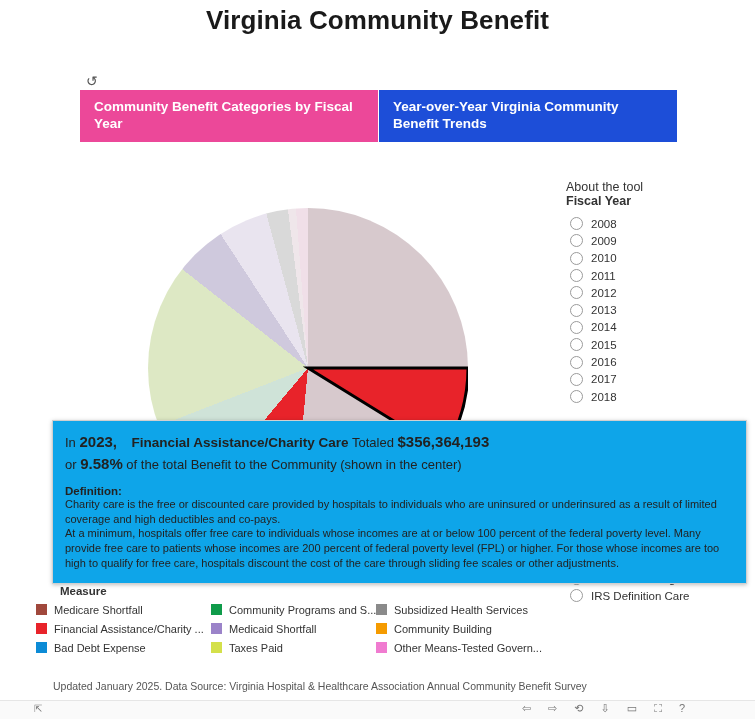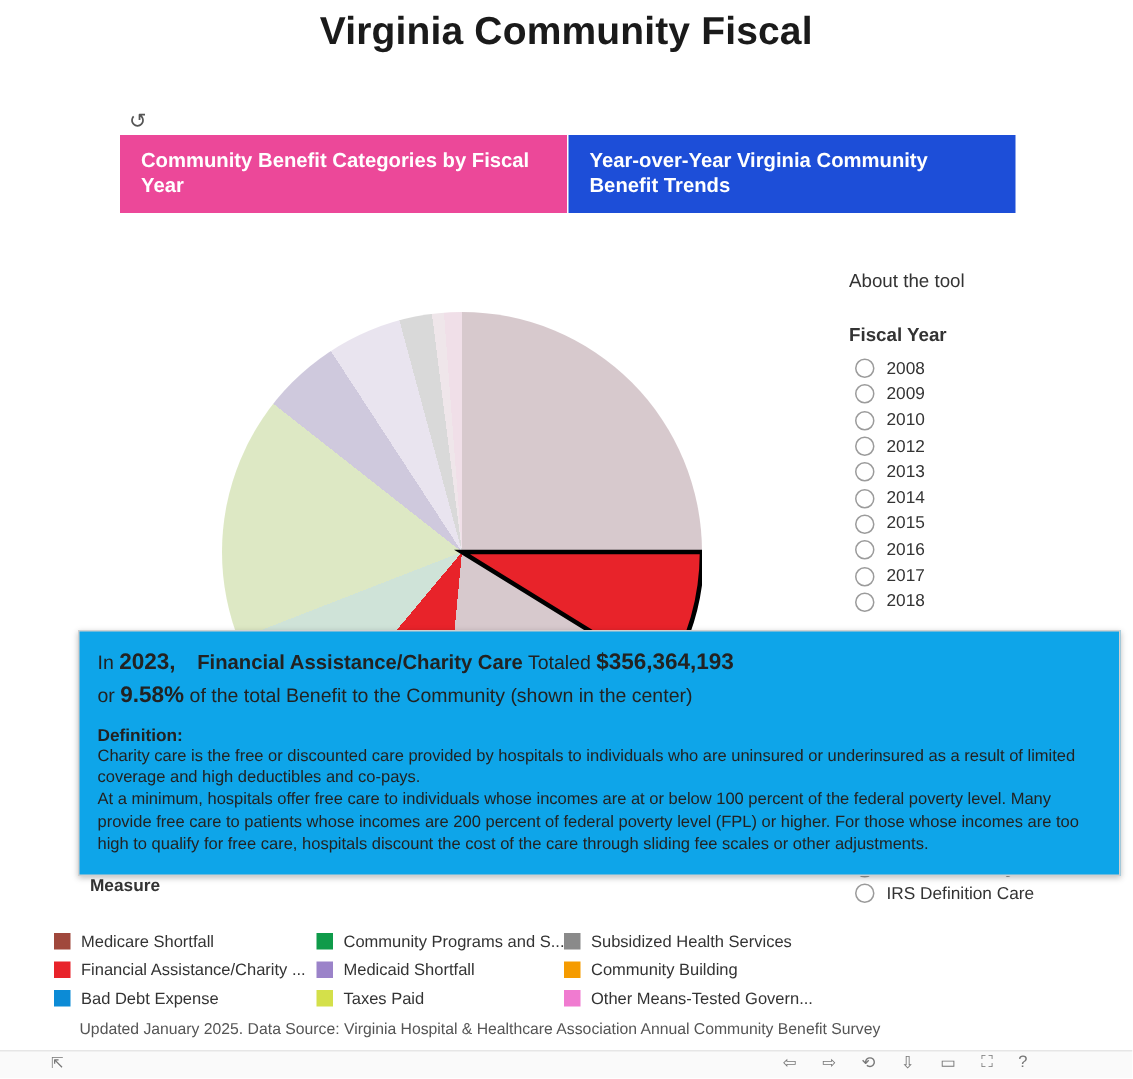--- a/index.html
+++ b/index.html
@@ -99,21 +99,20 @@
     position: absolute;
     left: 566px;
     top: 180px;
     width: 185px;
     font-size: 12px;
     color: #333;
   }
   #about-link {
     font-size: 12.5px;
     color: #333;
-    margin-bottom: 22px;
     cursor: pointer;
   }
   #filter-title {
     font-size: 12.5px;
     font-weight: bold;
     color: #333;
     margin-bottom: 7px;
   }
   .radio-row {
     display: flex;
@@ -176,21 +175,21 @@
   #legend {
     position: absolute;
     left: 36px;
     top: 585px;
     width: 545px;
   }
   #legend-title {
     font-size: 11.5px;
     font-weight: bold;
     color: #333;
-    margin-bottom: 21px;
+    margin-bottom: 3px;
     padding-left: 24px;
   }
   #legend-grid {
     display: grid;
     grid-template-columns: 175px 165px 200px;
     grid-auto-rows: 19px;
     align-items: center;
   }
   .legend-item {
     display: flex;
@@ -239,21 +238,21 @@
     display: flex;
     gap: 17px;
     font-size: 11px;
     color: #777;
   }
 </style>
 </head>
 <body>
 
 <div id="page-title">
-  <span class="line">Virginia Community Fiscal</span>
+  <span class="line">Virginia Community Benefit</span>
 </div>
 
 <div id="tabs-region">
   <div id="refresh-bar">
     <span id="refresh-icon">↺</span>
   </div>
   <div id="tab-strip">
     <div class="tab active">Community Benefit Categories by Fiscal Year</div>
     <div class="tab inactive">Year-over-Year Virginia Community Benefit Trends</div>
   </div>
@@ -276,20 +275,24 @@
     <span class="radio-mark"></span>
     <span class="radio-label">2008</span>
   </div>
   <div class="radio-row">
     <span class="radio-mark"></span>
     <span class="radio-label">2009</span>
   </div>
   <div class="radio-row">
     <span class="radio-mark"></span>
     <span class="radio-label">2010</span>
+  </div>
+  <div class="radio-row">
+    <span class="radio-mark"></span>
+    <span class="radio-label">2011</span>
   </div>
   <div class="radio-row">
     <span class="radio-mark"></span>
     <span class="radio-label">2012</span>
   </div>
   <div class="radio-row">
     <span class="radio-mark"></span>
     <span class="radio-label">2013</span>
   </div>
   <div class="radio-row">

